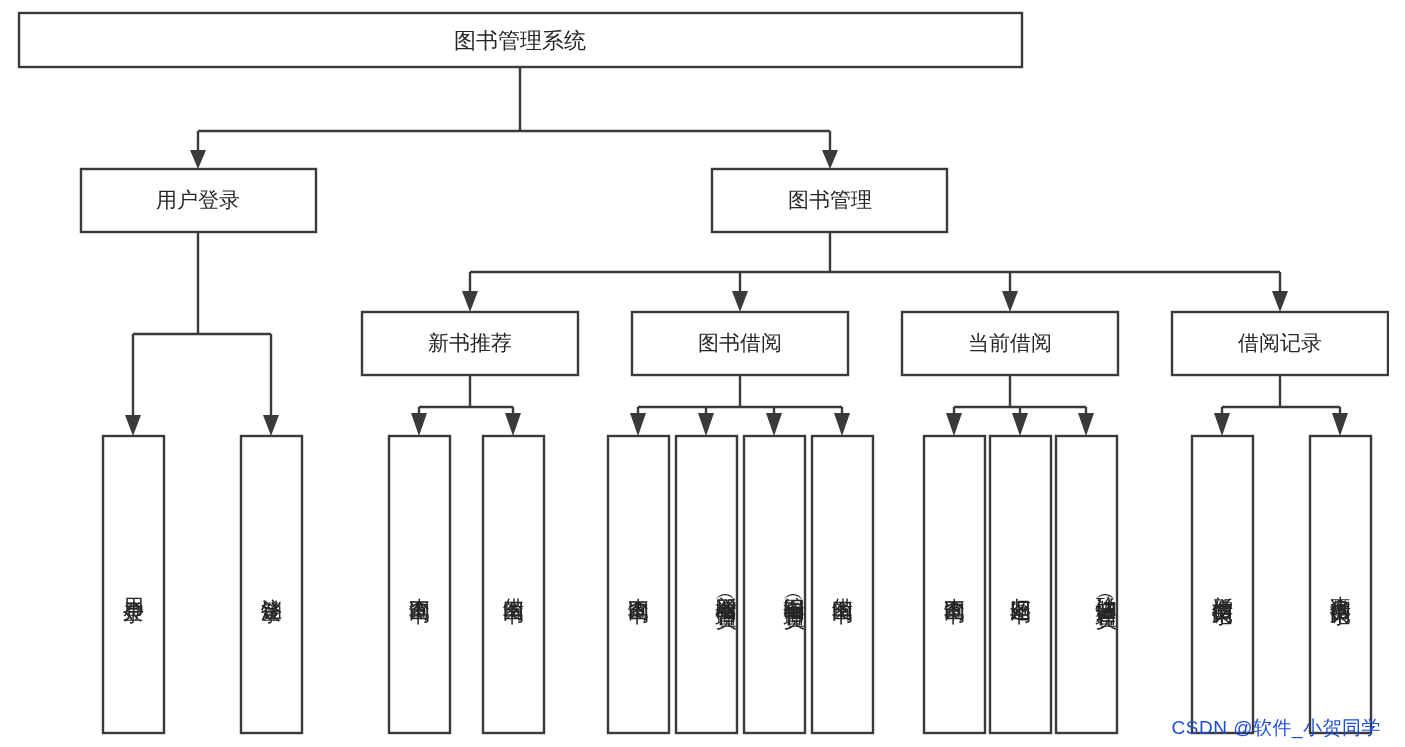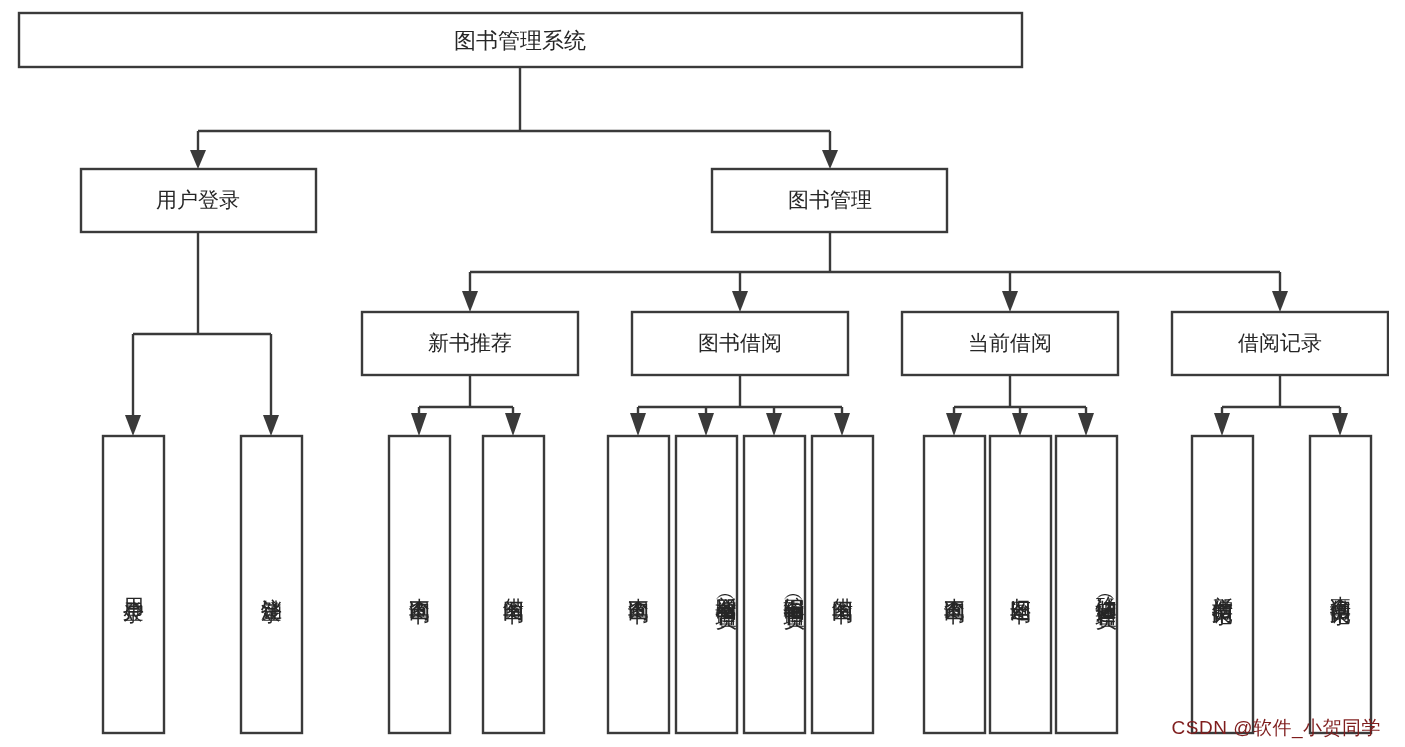--- a/index.html
+++ b/index.html
@@ -72,21 +72,21 @@
   }
   .leaf-label.centered {
     align-items: center;
   }
   .watermark {
     position: absolute;
     right: 8px;
     bottom: 6px;
     font-family: "Liberation Sans", "DejaVu Sans", sans-serif;
     font-size: 19px;
-    color: #7f1d1d;
+    color: #1d4ed8;
     white-space: nowrap;
     letter-spacing: 0.5px;
   }
 </style>
 </head>
 <body>
 
 <div id="stage">
 
   <svg id="diagram-svg" viewBox="0 0 1405 747">

